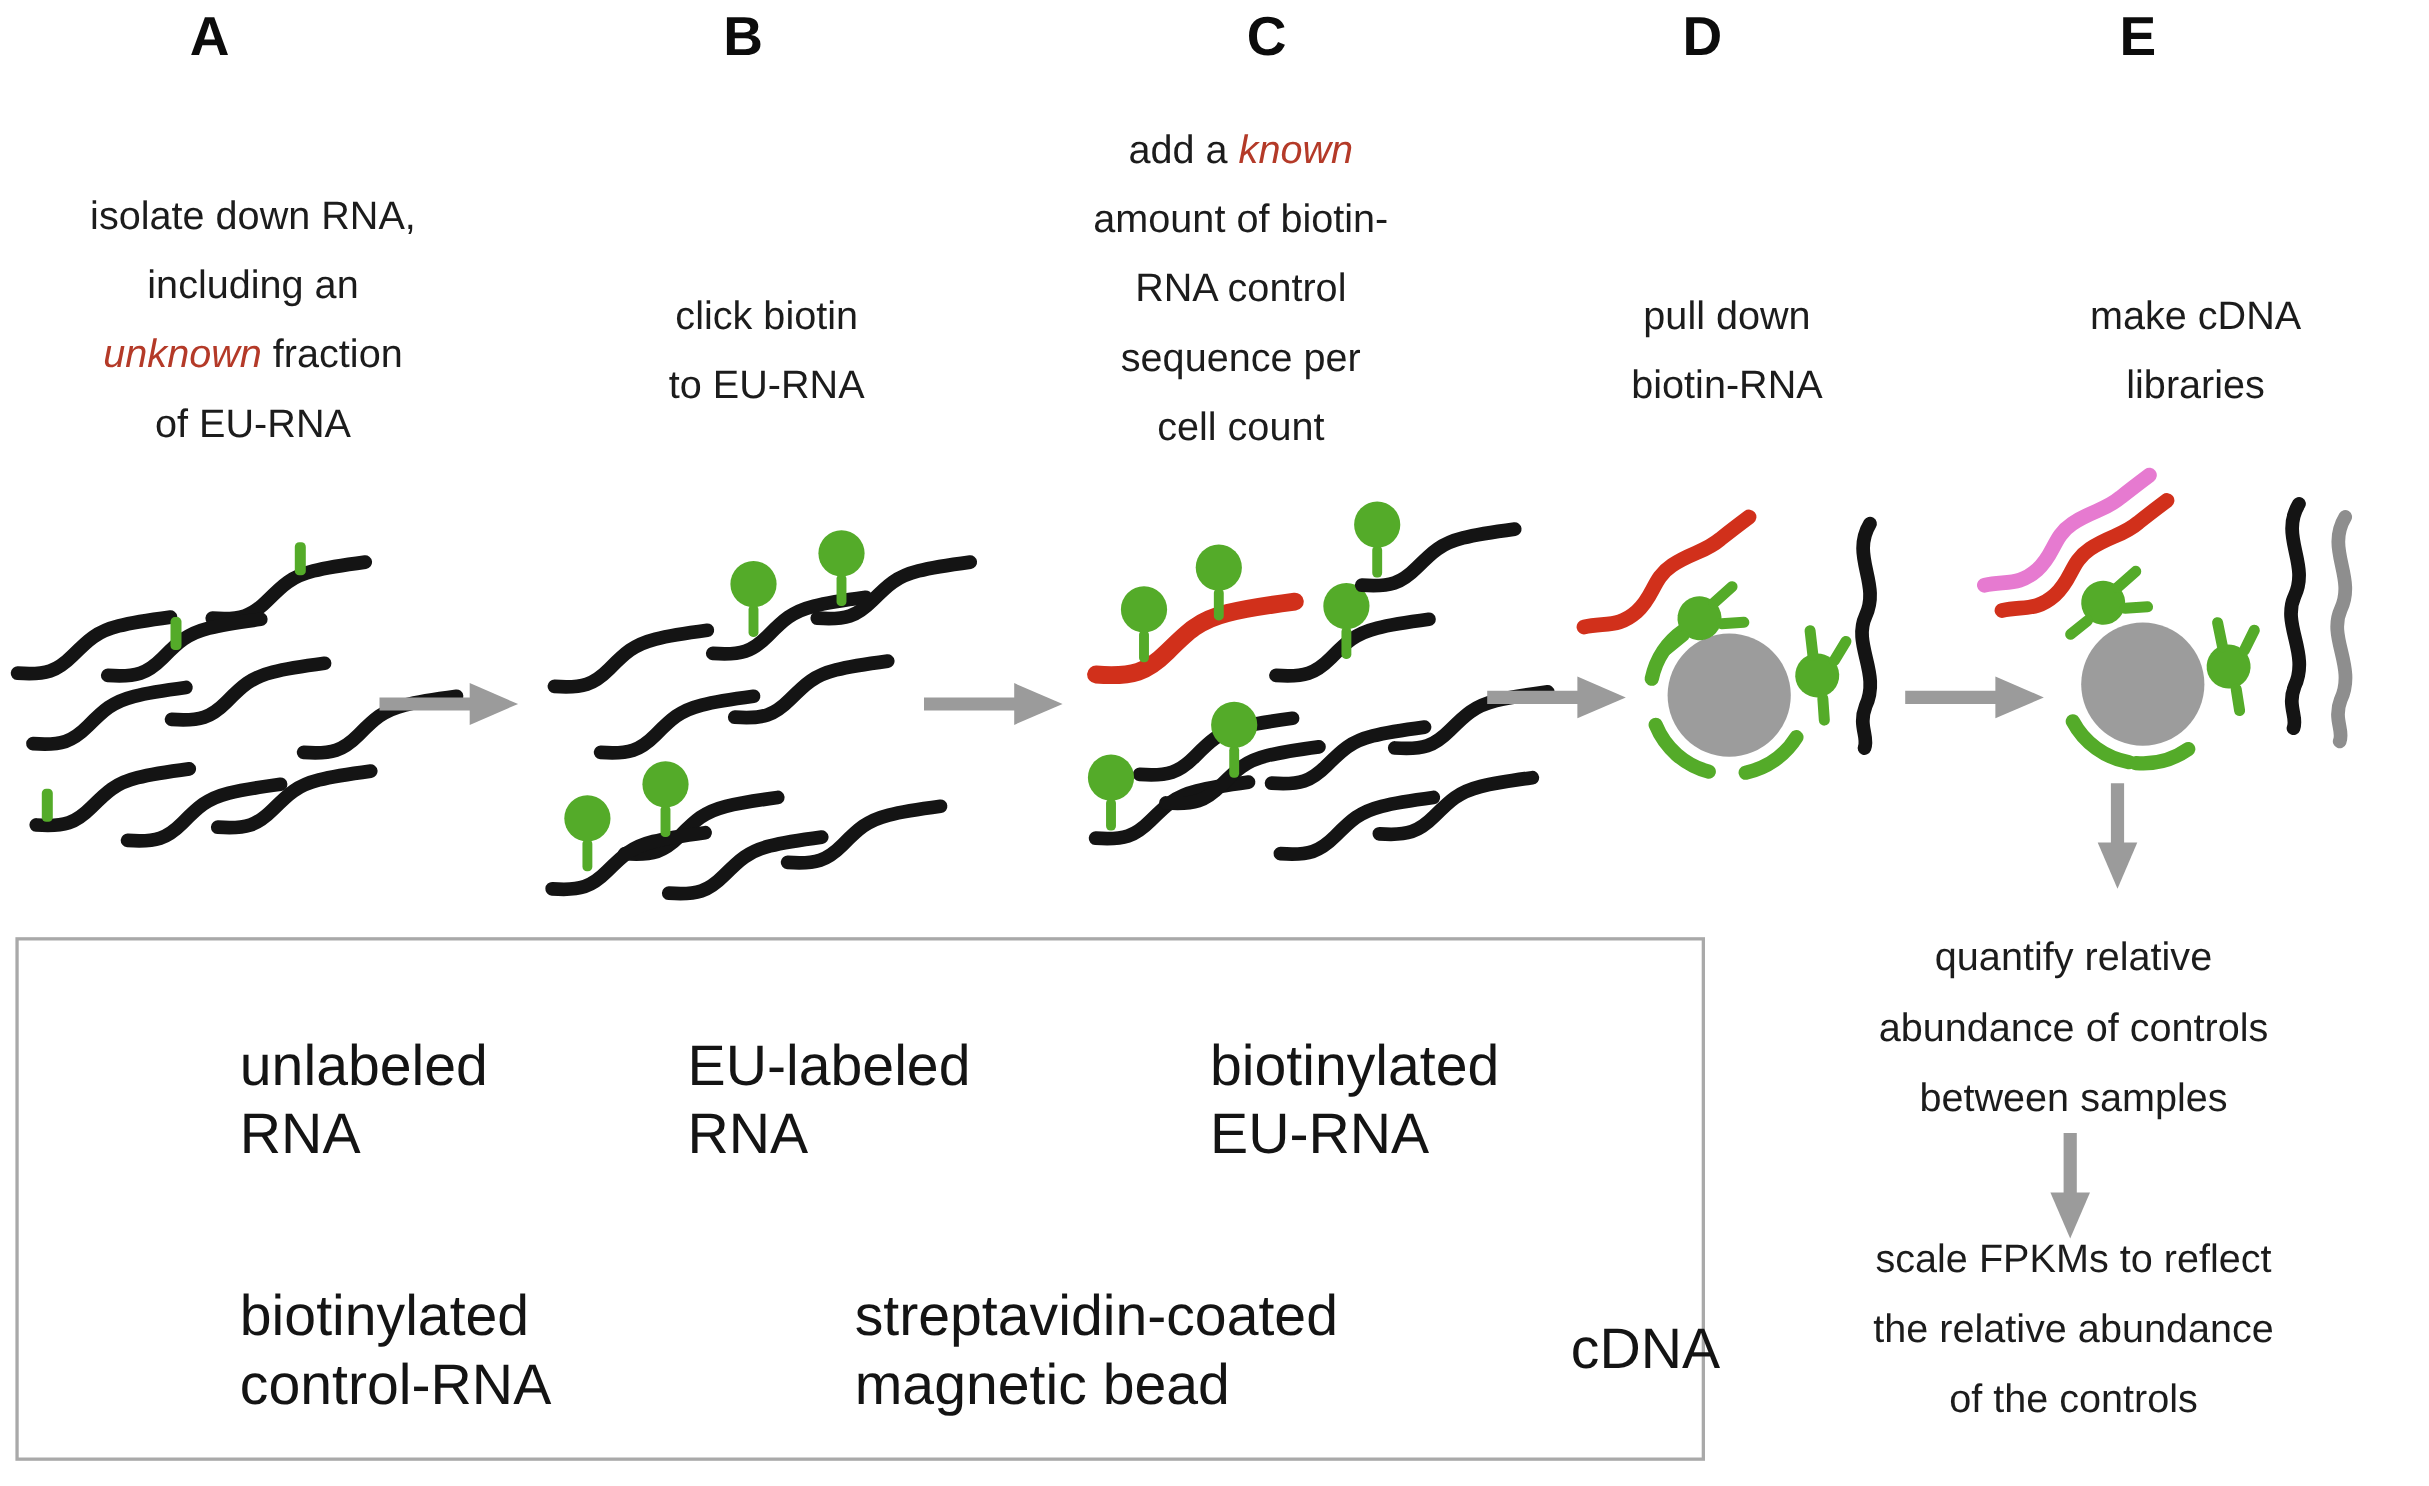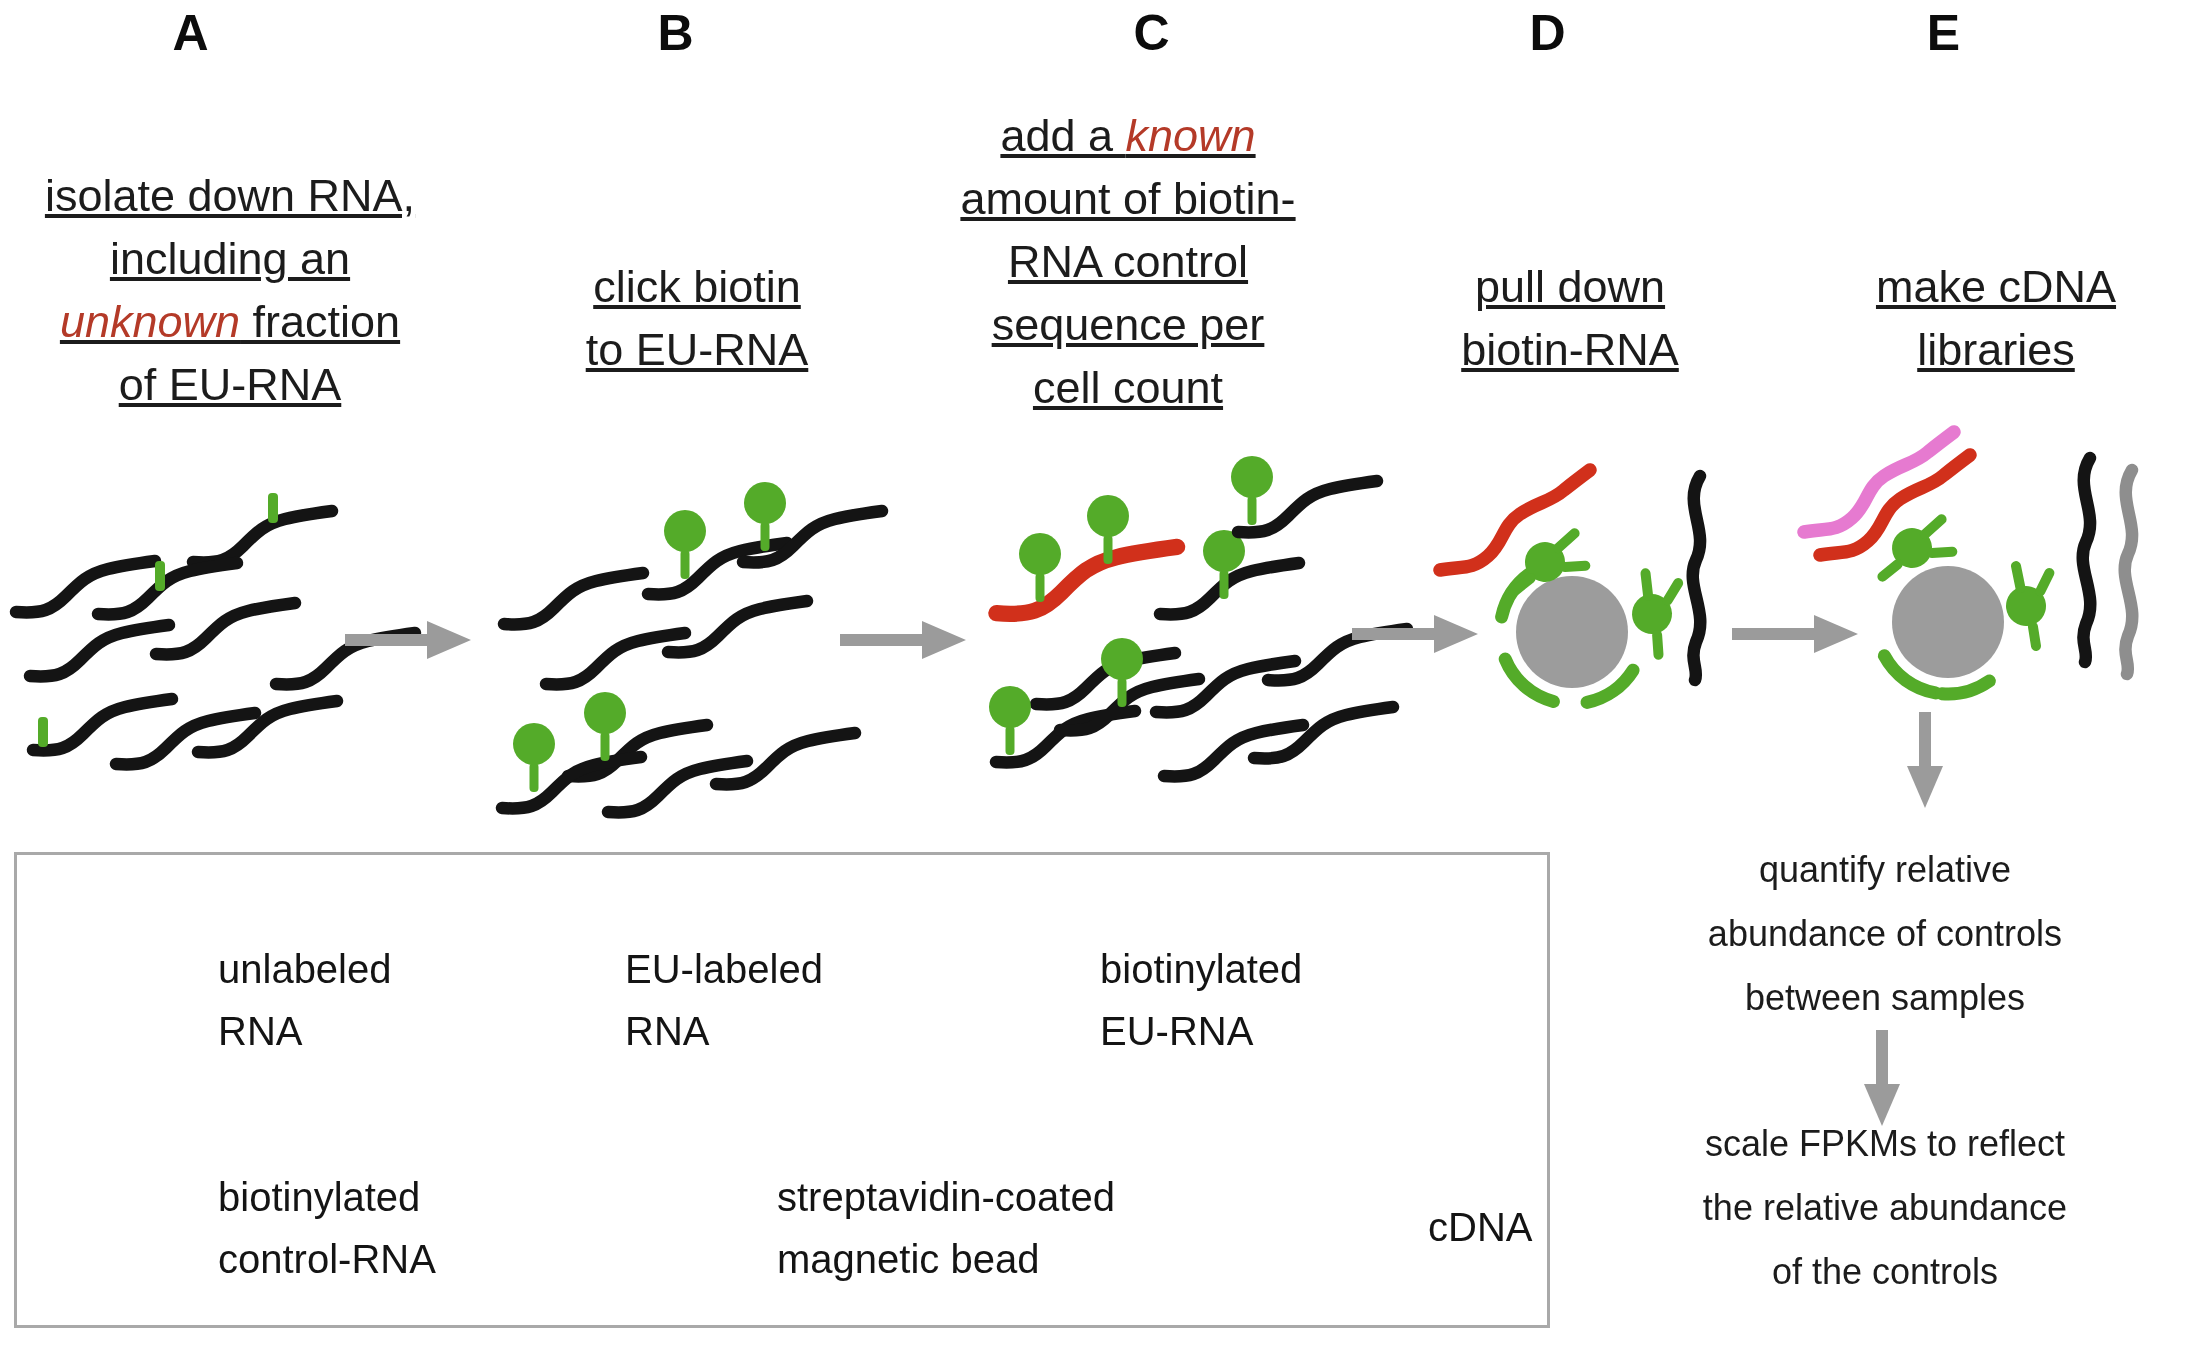--- a/index.html
+++ b/index.html
@@ -11,37 +11,36 @@
     color:#1a1a1a;
     overflow:hidden;
   }
   .hdr{
     position:absolute;top:8px;transform:translateX(-50%);
     font-size:50px;font-weight:bold;letter-spacing:1px;color:#0c0c0c;
     line-height:1;
   }
   .cap{
     position:absolute;transform:translateX(-50%);
-    font-size:45px;line-height:63px;text-align:center;white-space:nowrap;
+    font-size:36px;line-height:63px;text-align:center;white-space:nowrap;
     color:#1c1c1c;
-    text-decoration:underline;
   }
   .em{font-style:italic;color:var(--emphasis-red);}
   .flowtxt{
     position:absolute;transform:translateX(-50%);
     font-size:36px;line-height:64px;text-align:center;white-space:nowrap;
     color:#1c1c1c;
   }
   #legend-box{
     position:absolute;left:14px;top:852px;width:1536px;height:476px;
     border:3px solid var(--legend-border);
     background:#ffffff;box-sizing:border-box;
   }
   .leg-label{
-    position:absolute;font-size:40px;line-height:62px;color:#141414;white-space:nowrap;
+    position:absolute;font-size:52px;line-height:62px;color:#141414;white-space:nowrap;
   }
   svg.layer{position:absolute;left:0;top:0;}
   .st-black{stroke:var(--strand-black);}
   .st-red{stroke:var(--strand-red);}
   .st-pink{stroke:var(--strand-pink);}
   .st-gray{stroke:var(--strand-gray);}
   .fl-green{fill:var(--biotin-green);}
   .st-green{stroke:var(--biotin-green);}
   .bead{fill:var(--bead-gray);}
   .arrow{fill:var(--arrow-gray);stroke:var(--arrow-gray);}

